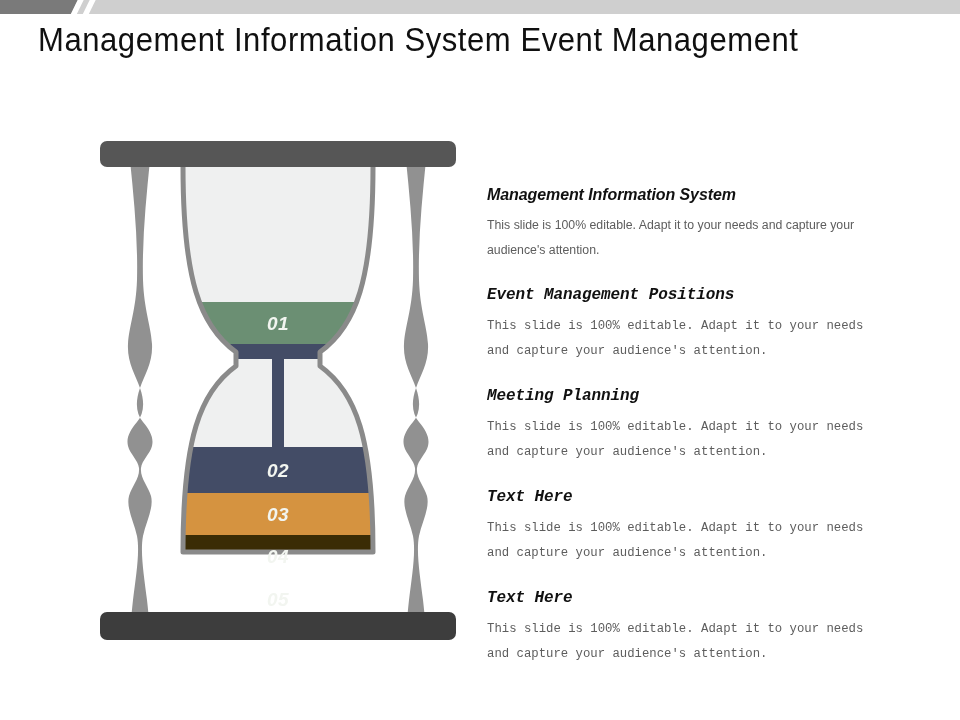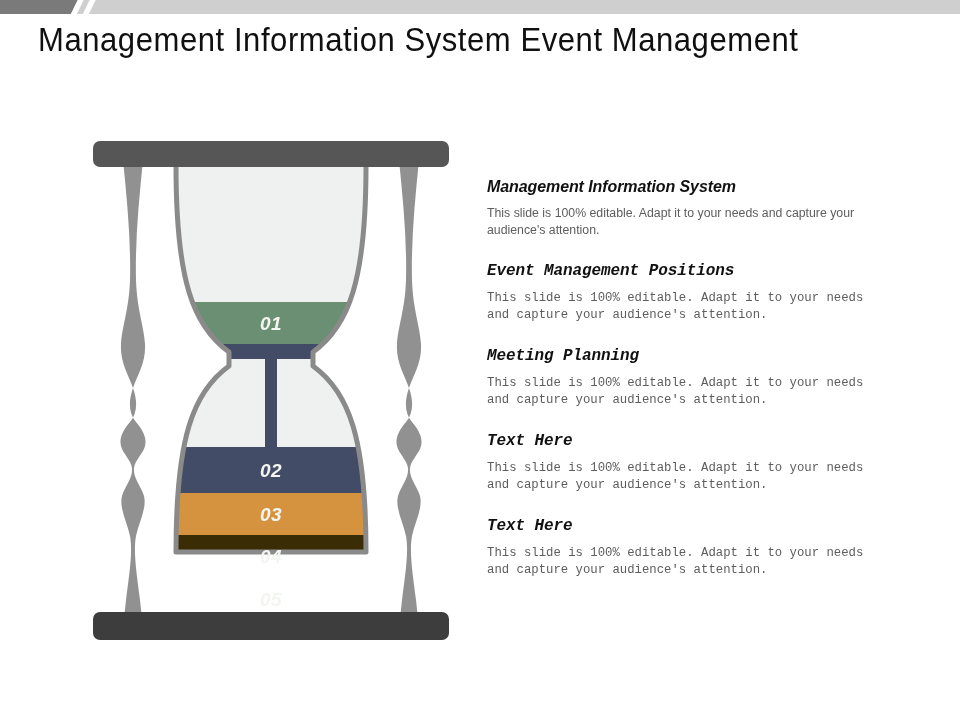--- a/index.html
+++ b/index.html
@@ -67,21 +67,21 @@
     font-family: "Liberation Sans Narrow", "Liberation Sans", sans-serif;
     letter-spacing: 0.6px;
     white-space: nowrap;
     transform: scaleX(0.94);
     transform-origin: left center;
   }
 
   
   #hourglass {
     position: absolute;
-    left: 81px;
+    left: 88px;
     top: 130px;
     width: 380px;
     height: 520px;
   }
   #hourglass svg {
     display: block;
   }
   .band-num {
     font-family: "Liberation Sans", sans-serif;
     font-size: 19px;
@@ -94,40 +94,41 @@
 
   
   #content {
     position: absolute;
     left: 487px;
     top: 176px;
     width: 415px;
   }
   .block {
     margin-bottom: 0;
+    margin-top: 8px;
   }
   .block + .block {
     margin-top: 22px;
     font-family: Liberation Mono, monospace;
   }
   .block h2 {
     margin: 0 0 9px 0;
     font-size: 16.5px;
     line-height: 20px;
     font-weight: bold;
     font-style: italic;
     color: #111111;
     letter-spacing: -0.1px;
     transform: scaleX(0.97);
     transform-origin: left center;
   }
   .block p {
     margin: 0;
     font-size: 12.3px;
-    line-height: 17px;
+    line-height: 25px;
     color: #5d5d5d;
     max-width: 398px;
   }
 </style>
 </head>
 <body>
 
 <div id="topband">
   <div class="seg-light"></div>
   <div class="seg-dark"></div>

